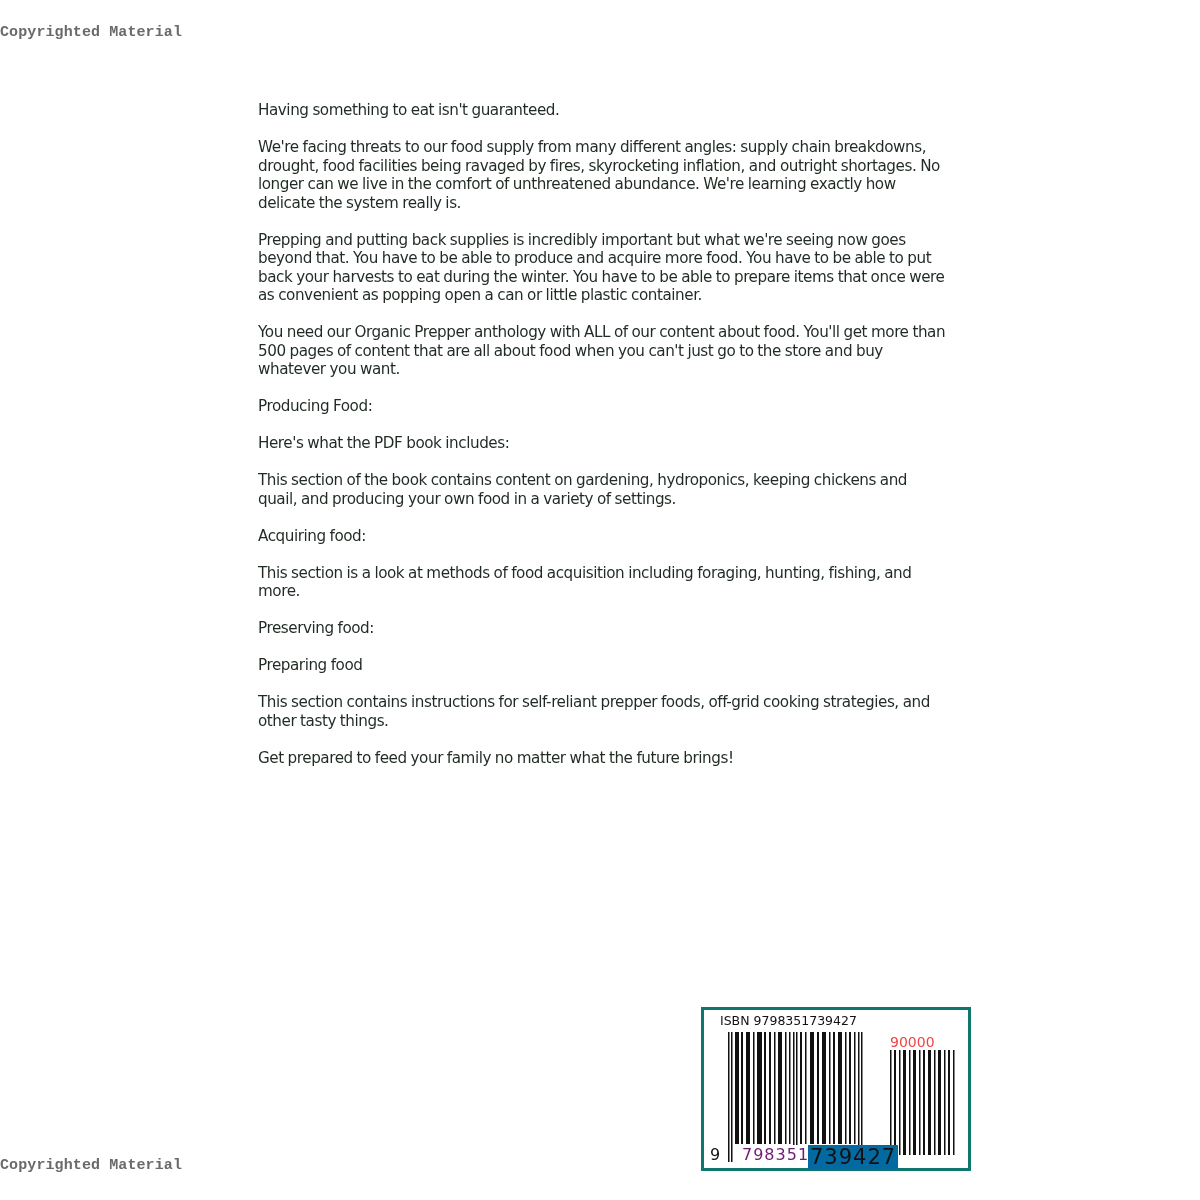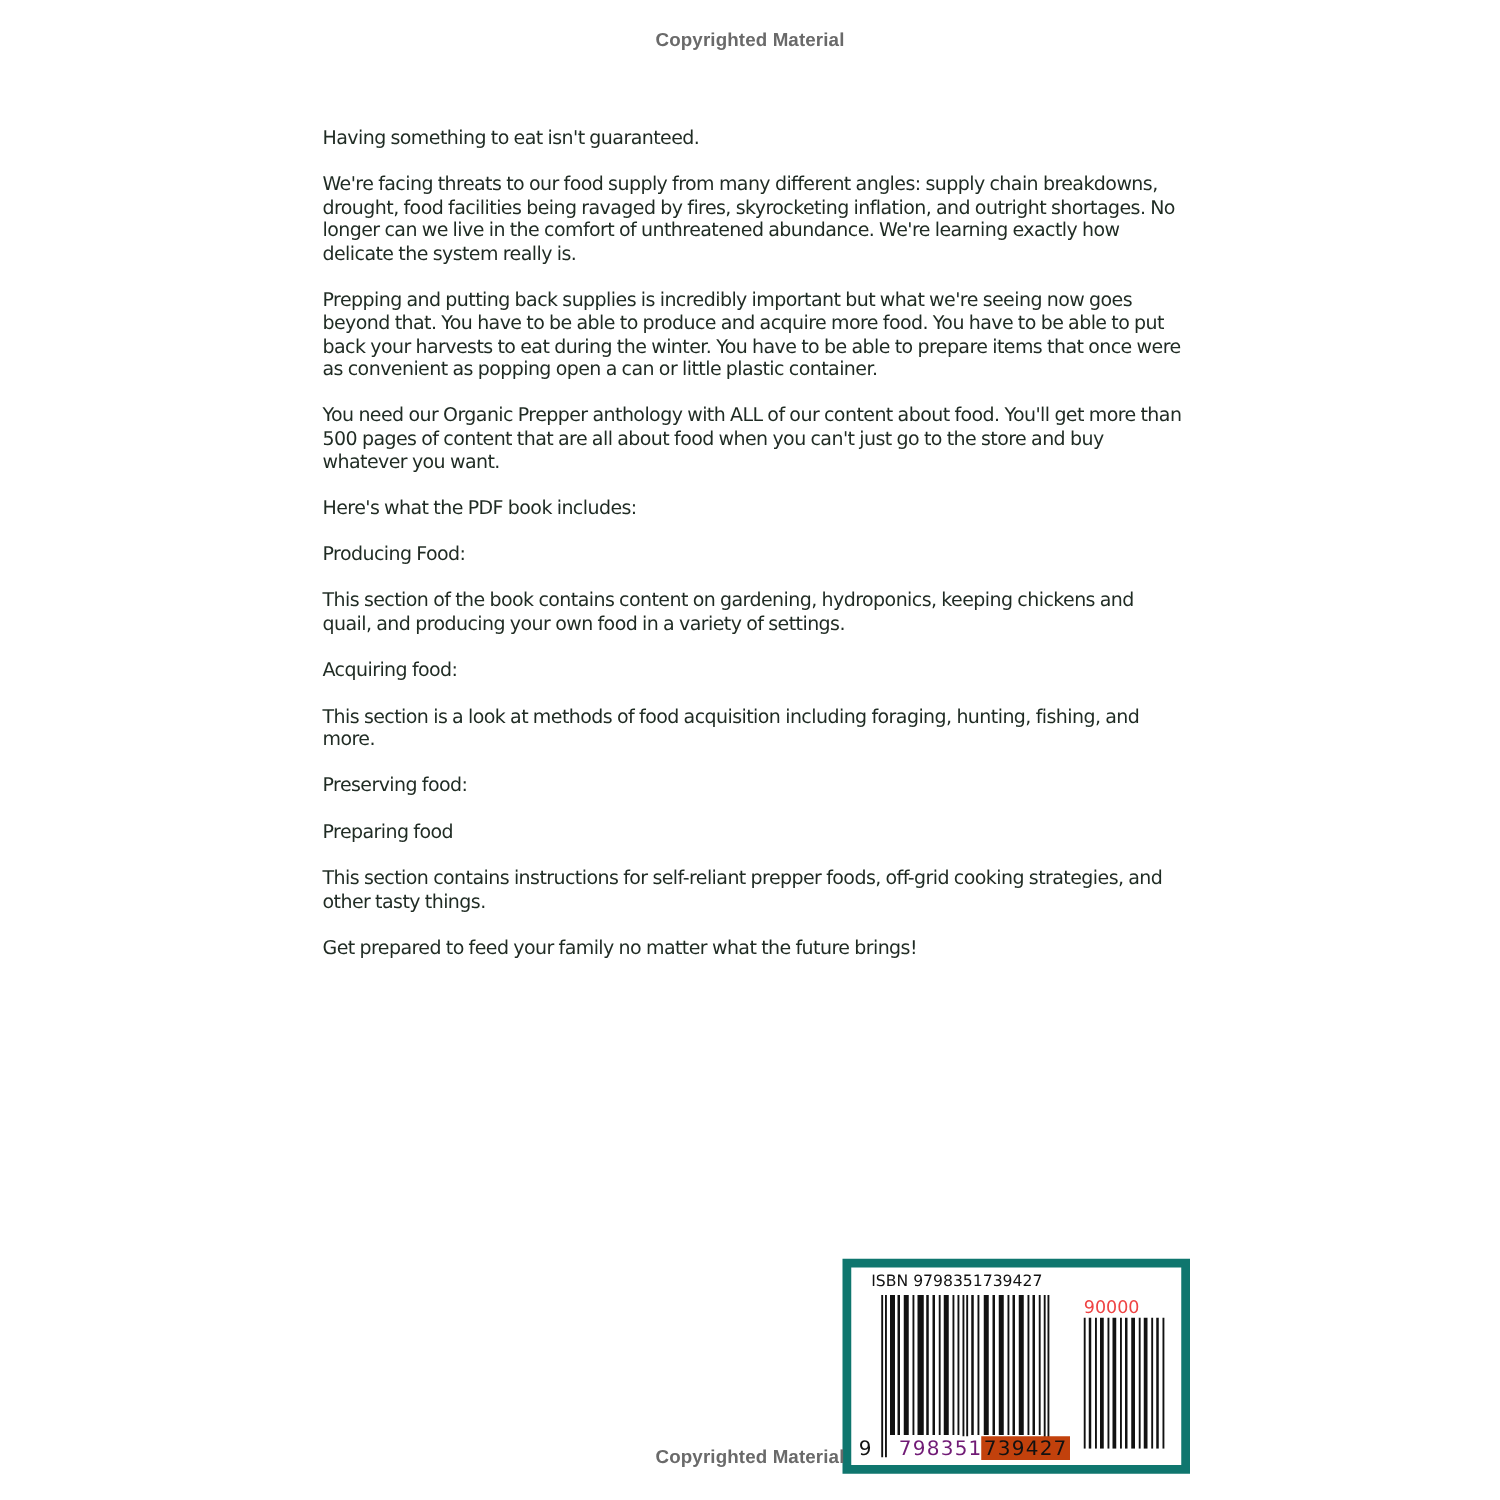--- a/index.html
+++ b/index.html
@@ -1,42 +1,42 @@
 <!DOCTYPE html>
 <html><head>
   <meta charset="utf-8">
   <style>
     html, body { margin:0; padding:0; background:#ffffff; }
     body { width:1200px; height:1200px; position:relative; overflow:hidden; font-family:"DejaVu Sans", sans-serif; }
-    .watermark { position:absolute; left:0; width:1200px; text-align:center; font-family:Liberation Sans, sans-serif; font-weight:bold; font-size:15px; color:#6a6a6a; letter-spacing:0.1px; }
+    .watermark { position:absolute; left:0; width:1200px; text-align:left; font-family:Liberation Mono, monospace; font-weight:bold; font-size:15px; color:#6a6a6a; letter-spacing:0.1px; }
     .wm-top { top:24px; }
     .wm-bottom { top:1157px; }
     .content { position:absolute; left:258px; top:101px; width:690px; color:#1f2b23; font-size:15.2px; line-height:18.5px; letter-spacing:-0.45px; word-spacing:-0.5px; }
     .content p { margin:0 0 18.5px 0; }
-    .isbn-box { position:absolute; left:674px; top:1007px; width:264px; height:158px; border:7px solid #0f766e; background:#fff; }
+    .isbn-box { position:absolute; left:701px; top:1007px; width:264px; height:158px; border:3px solid #0f766e; background:#fff; }
     .isbn-label { position:absolute; left:16px; top:3px; font-family:"DejaVu Sans", sans-serif; font-size:12.5px; color:#111; }
     .price-label { position:absolute; left:186px; top:24px; font-family:"DejaVu Sans", sans-serif; font-size:14px; color:#ef4444; }
     .bars-main { position:absolute; left:22px; top:22px; width:150px; height:130px; }
     .bars-add { position:absolute; left:184px; top:40px; width:70px; height:105px; }
     .digit-first { position:absolute; left:6px; top:135px; font-family:"DejaVu Sans", sans-serif; font-size:16px; color:#111; }
     .digits-left { position:absolute; left:36px; top:135px; font-family:"DejaVu Sans", sans-serif; font-size:16px; color:#701a75; background:#fff; padding:0 2px; letter-spacing:1px; }
-    .digits-right { position:absolute; left:104px; top:135px; font-family:"DejaVu Sans", sans-serif; font-size:16px; color:#111; background:#c2410c; padding:0 2px; letter-spacing:1px; }
+    .digits-right { position:absolute; left:104px; top:135px; font-family:"DejaVu Sans", sans-serif; font-size:21px; color:#111; background:#0369a1; padding:0 2px; letter-spacing:1px; }
   </style>
 </head>
 <body>
 
 <div class="watermark wm-top">Copyrighted Material</div>
 
 <div class="content">
   <p>Having something to eat isn't guaranteed.</p>
   <p>We're facing threats to our food supply from many different angles:  supply chain breakdowns, drought, food facilities being ravaged by fires, skyrocketing inflation, and outright shortages. No longer can we live in the comfort of unthreatened abundance. We're learning exactly how delicate the system really is.</p>
   <p>Prepping and putting back supplies is incredibly important but what we're seeing now goes beyond that. You have to be able to produce and acquire more food. You have to be able to put back your harvests to eat during the winter. You have to be able to prepare items that once were as convenient as popping open a can or little plastic container.</p>
   <p>You need our Organic Prepper anthology with ALL of our content about food. You'll get more than 500 pages of content that are all about food when you can't just go to the store and buy whatever you want.</p>
+  <p>Producing Food:</p>
   <p>Here's what the PDF book includes:</p>
-  <p>Producing Food:</p>
   <p>This section of the book contains content on gardening, hydroponics, keeping chickens and quail, and producing your own food in a variety of settings.</p>
   <p>Acquiring food:</p>
   <p>This section is a look at methods of food acquisition including foraging, hunting, fishing, and more.</p>
   <p>Preserving food:</p>
   <p>Preparing food</p>
   <p>This section contains instructions for self-reliant prepper foods, off-grid cooking strategies, and other tasty things.</p>
   <p>Get prepared to feed your family no matter what the future brings!</p>
 </div>
 
 <div class="isbn-box">

